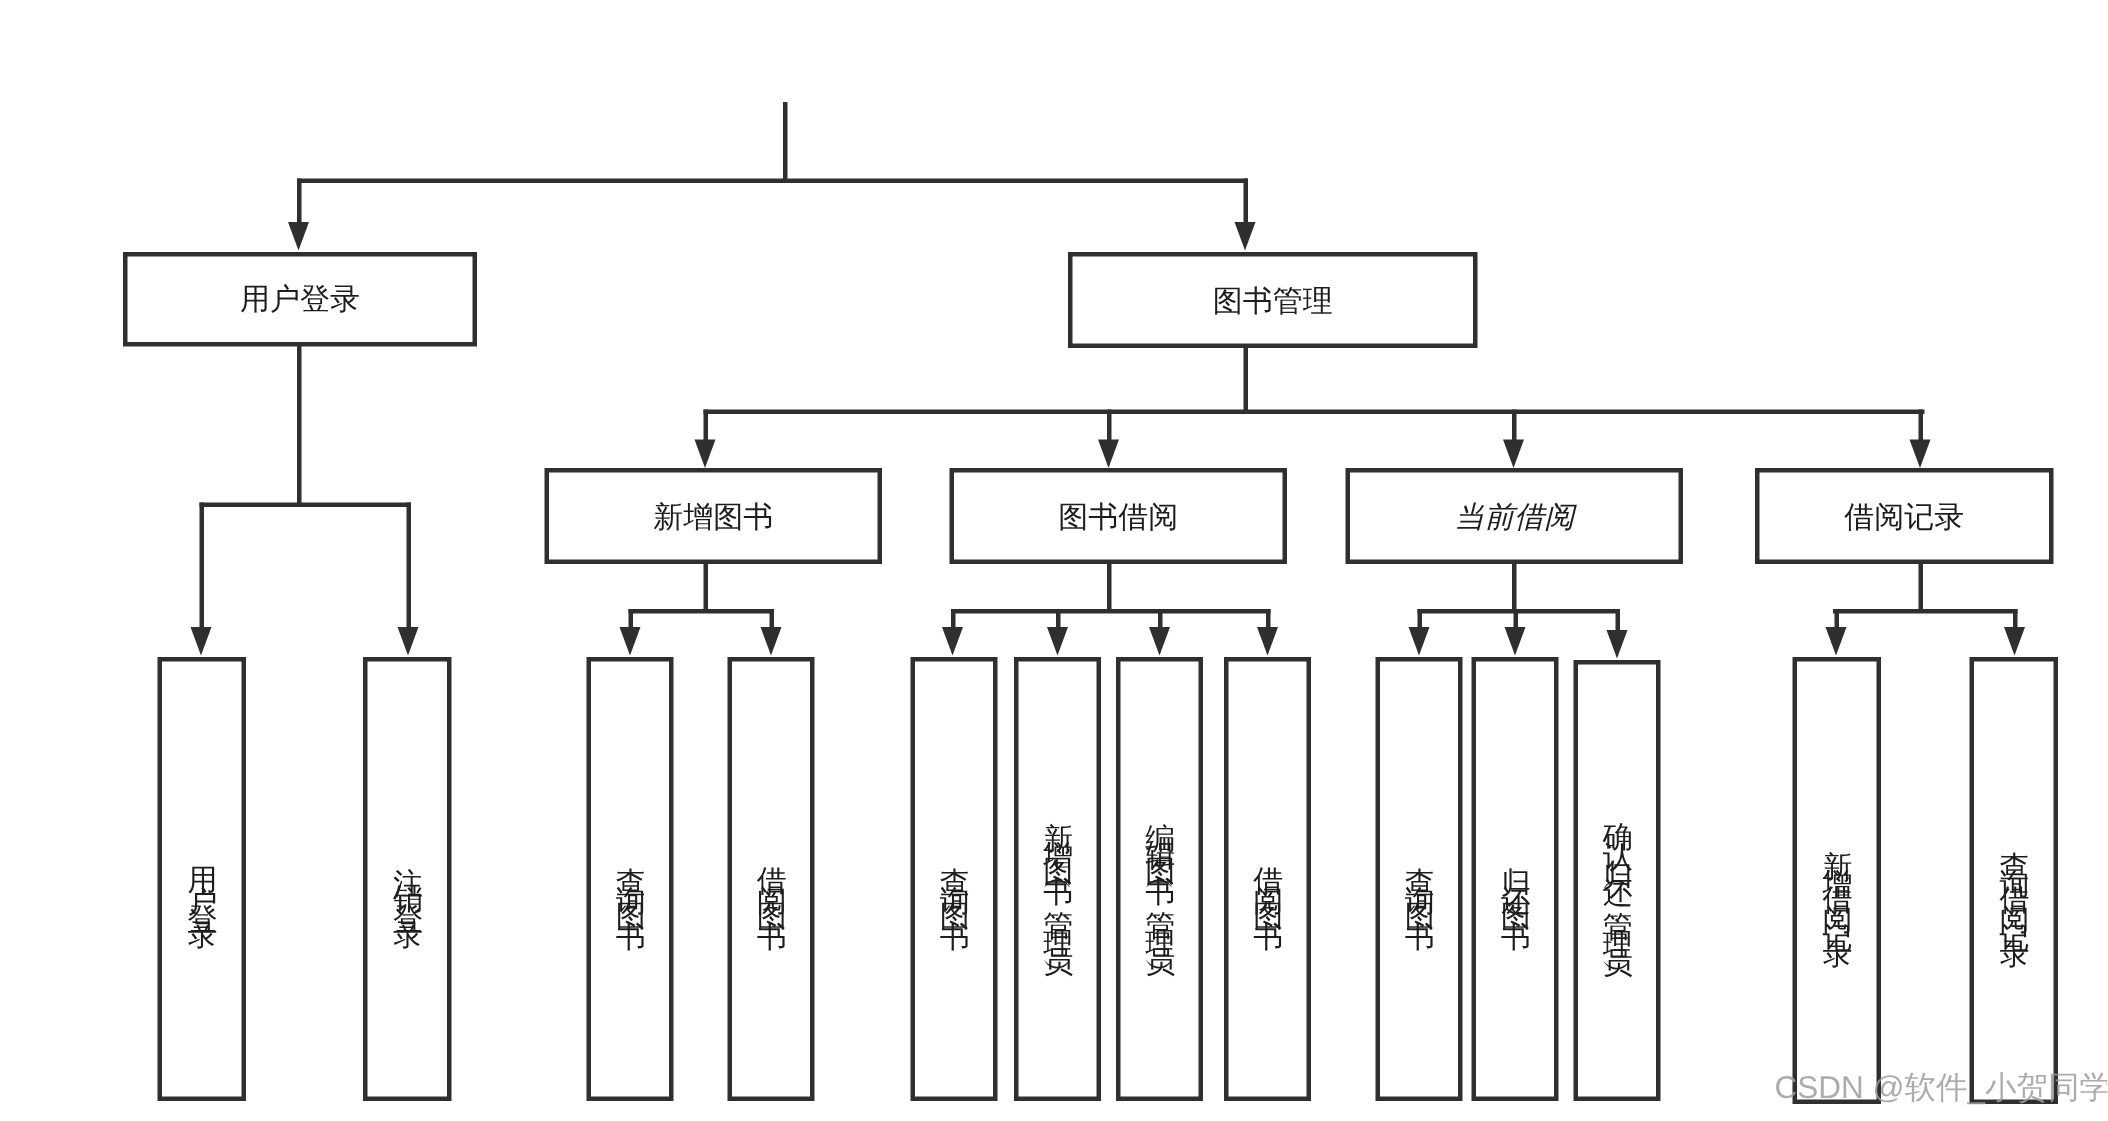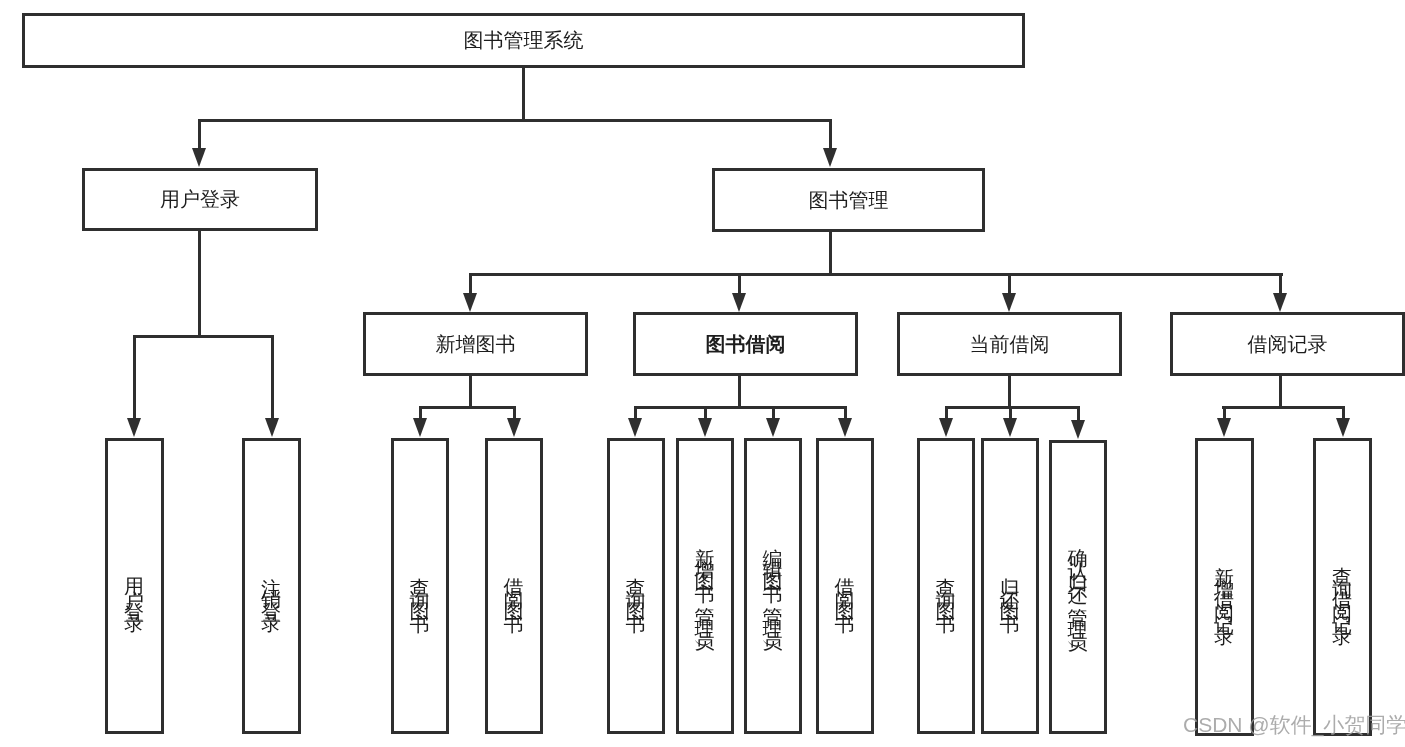--- a/index.html
+++ b/index.html
@@ -52,45 +52,42 @@
     opacity: 0.85;
     z-index: 5;
     white-space: nowrap;
   }
 </style>
 </head>
 <body>
 
 <div id="canvas">
 
-  <div class="node hnode" style="left:22px; top:13px; width:1003px; height:55px;">
-    <span>图书管理系统</span>
-  </div>
 
   <div class="node hnode" style="left:82px; top:168px; width:236px; height:63px;">
     <span>用户登录</span>
   </div>
 
   <div class="node hnode" style="left:712px; top:168px; width:273px; height:64px;">
     <span>图书管理</span>
   </div>
 
   <div class="node hnode" style="left:363px; top:312px; width:225px; height:64px;">
     <span>新增图书</span>
   </div>
 
-  <div class="node hnode" style="left:633px; top:312px; width:225px; height:64px;font-weight:bold;">
+  <div class="node hnode" style="left:633px; top:312px; width:225px; height:64px;">
     <span>图书借阅</span>
   </div>
 
-  <div class="node hnode" style="left:897px; top:312px; width:225px; height:64px;">
+  <div class="node hnode" style="left:897px; top:312px; width:225px; height:64px;font-style:italic;">
     <span>当前借阅</span>
   </div>
 
-  <div class="node hnode" style="left:1170px; top:312px; width:235px; height:64px;align-items:center;">
+  <div class="node hnode" style="left:1170px; top:312px; width:199px; height:64px;align-items:center;">
     <span>借阅记录</span>
   </div>
 
   <div class="node vnode" style="left:105px; top:438px; width:59px; height:296px;">
     <span>用户登录</span>
   </div>
   <div class="node vnode" style="left:242px; top:438px; width:59px; height:296px;">
     <span>注销登录</span>
   </div>
 

